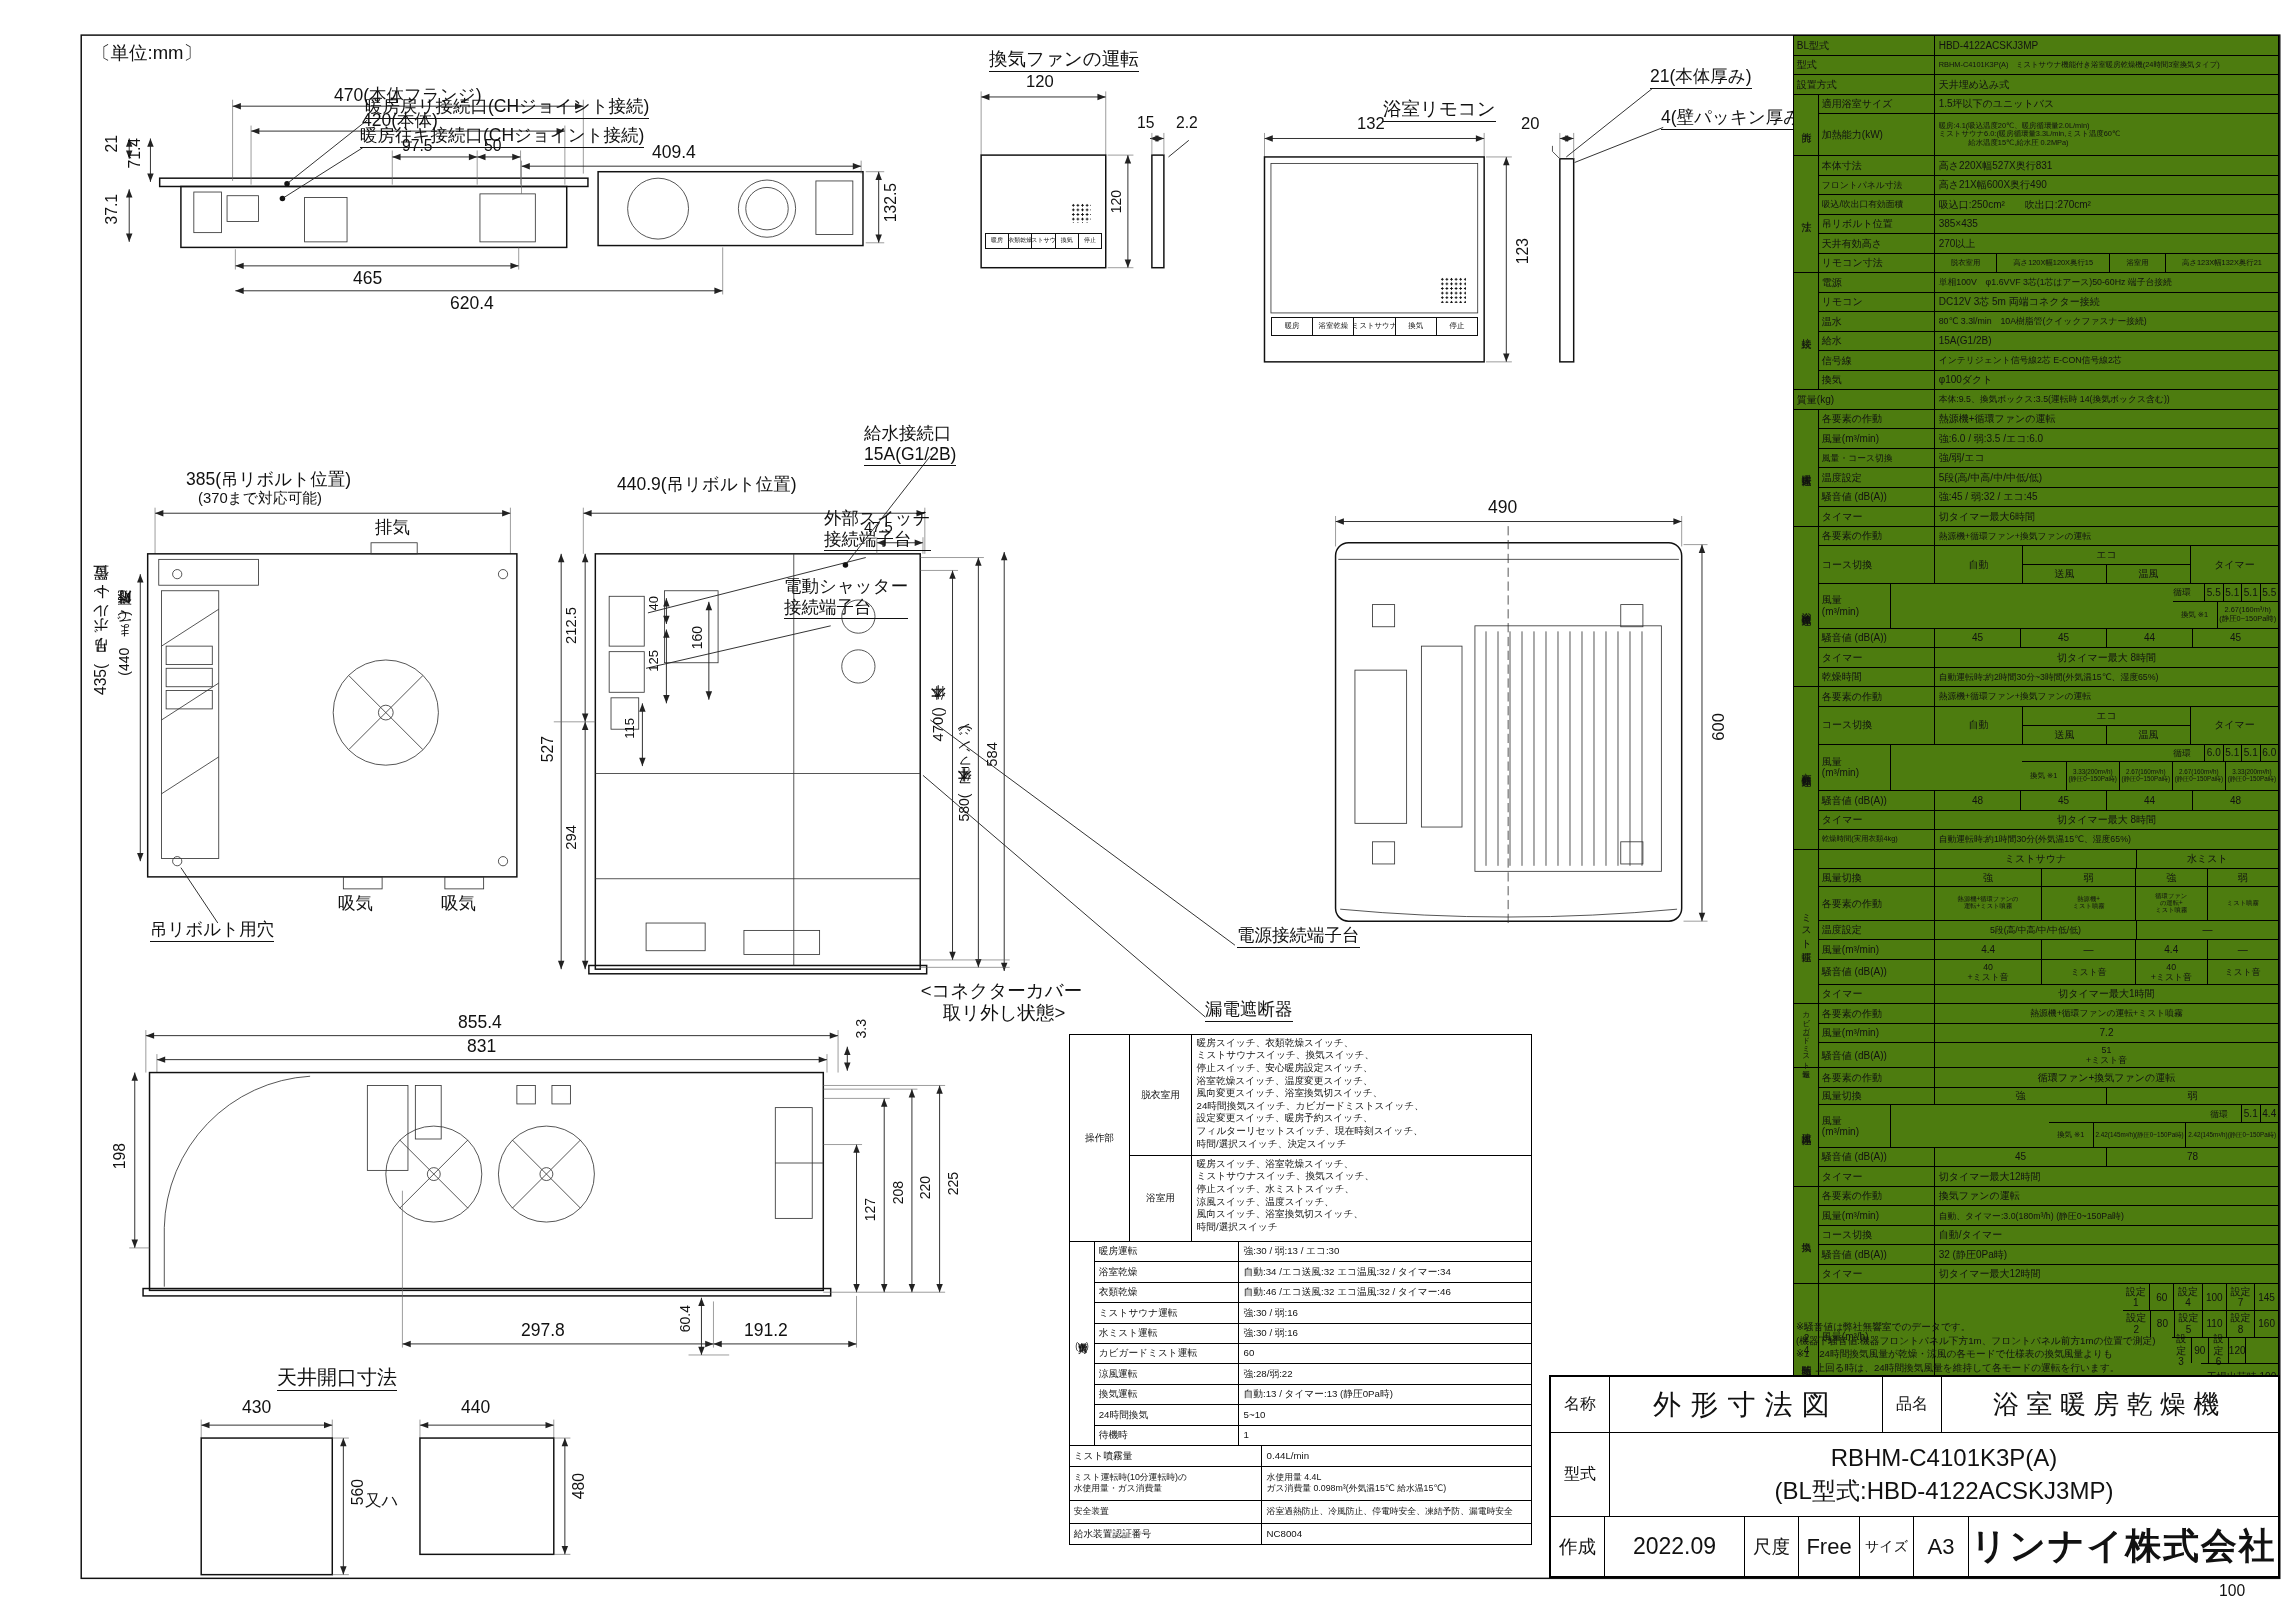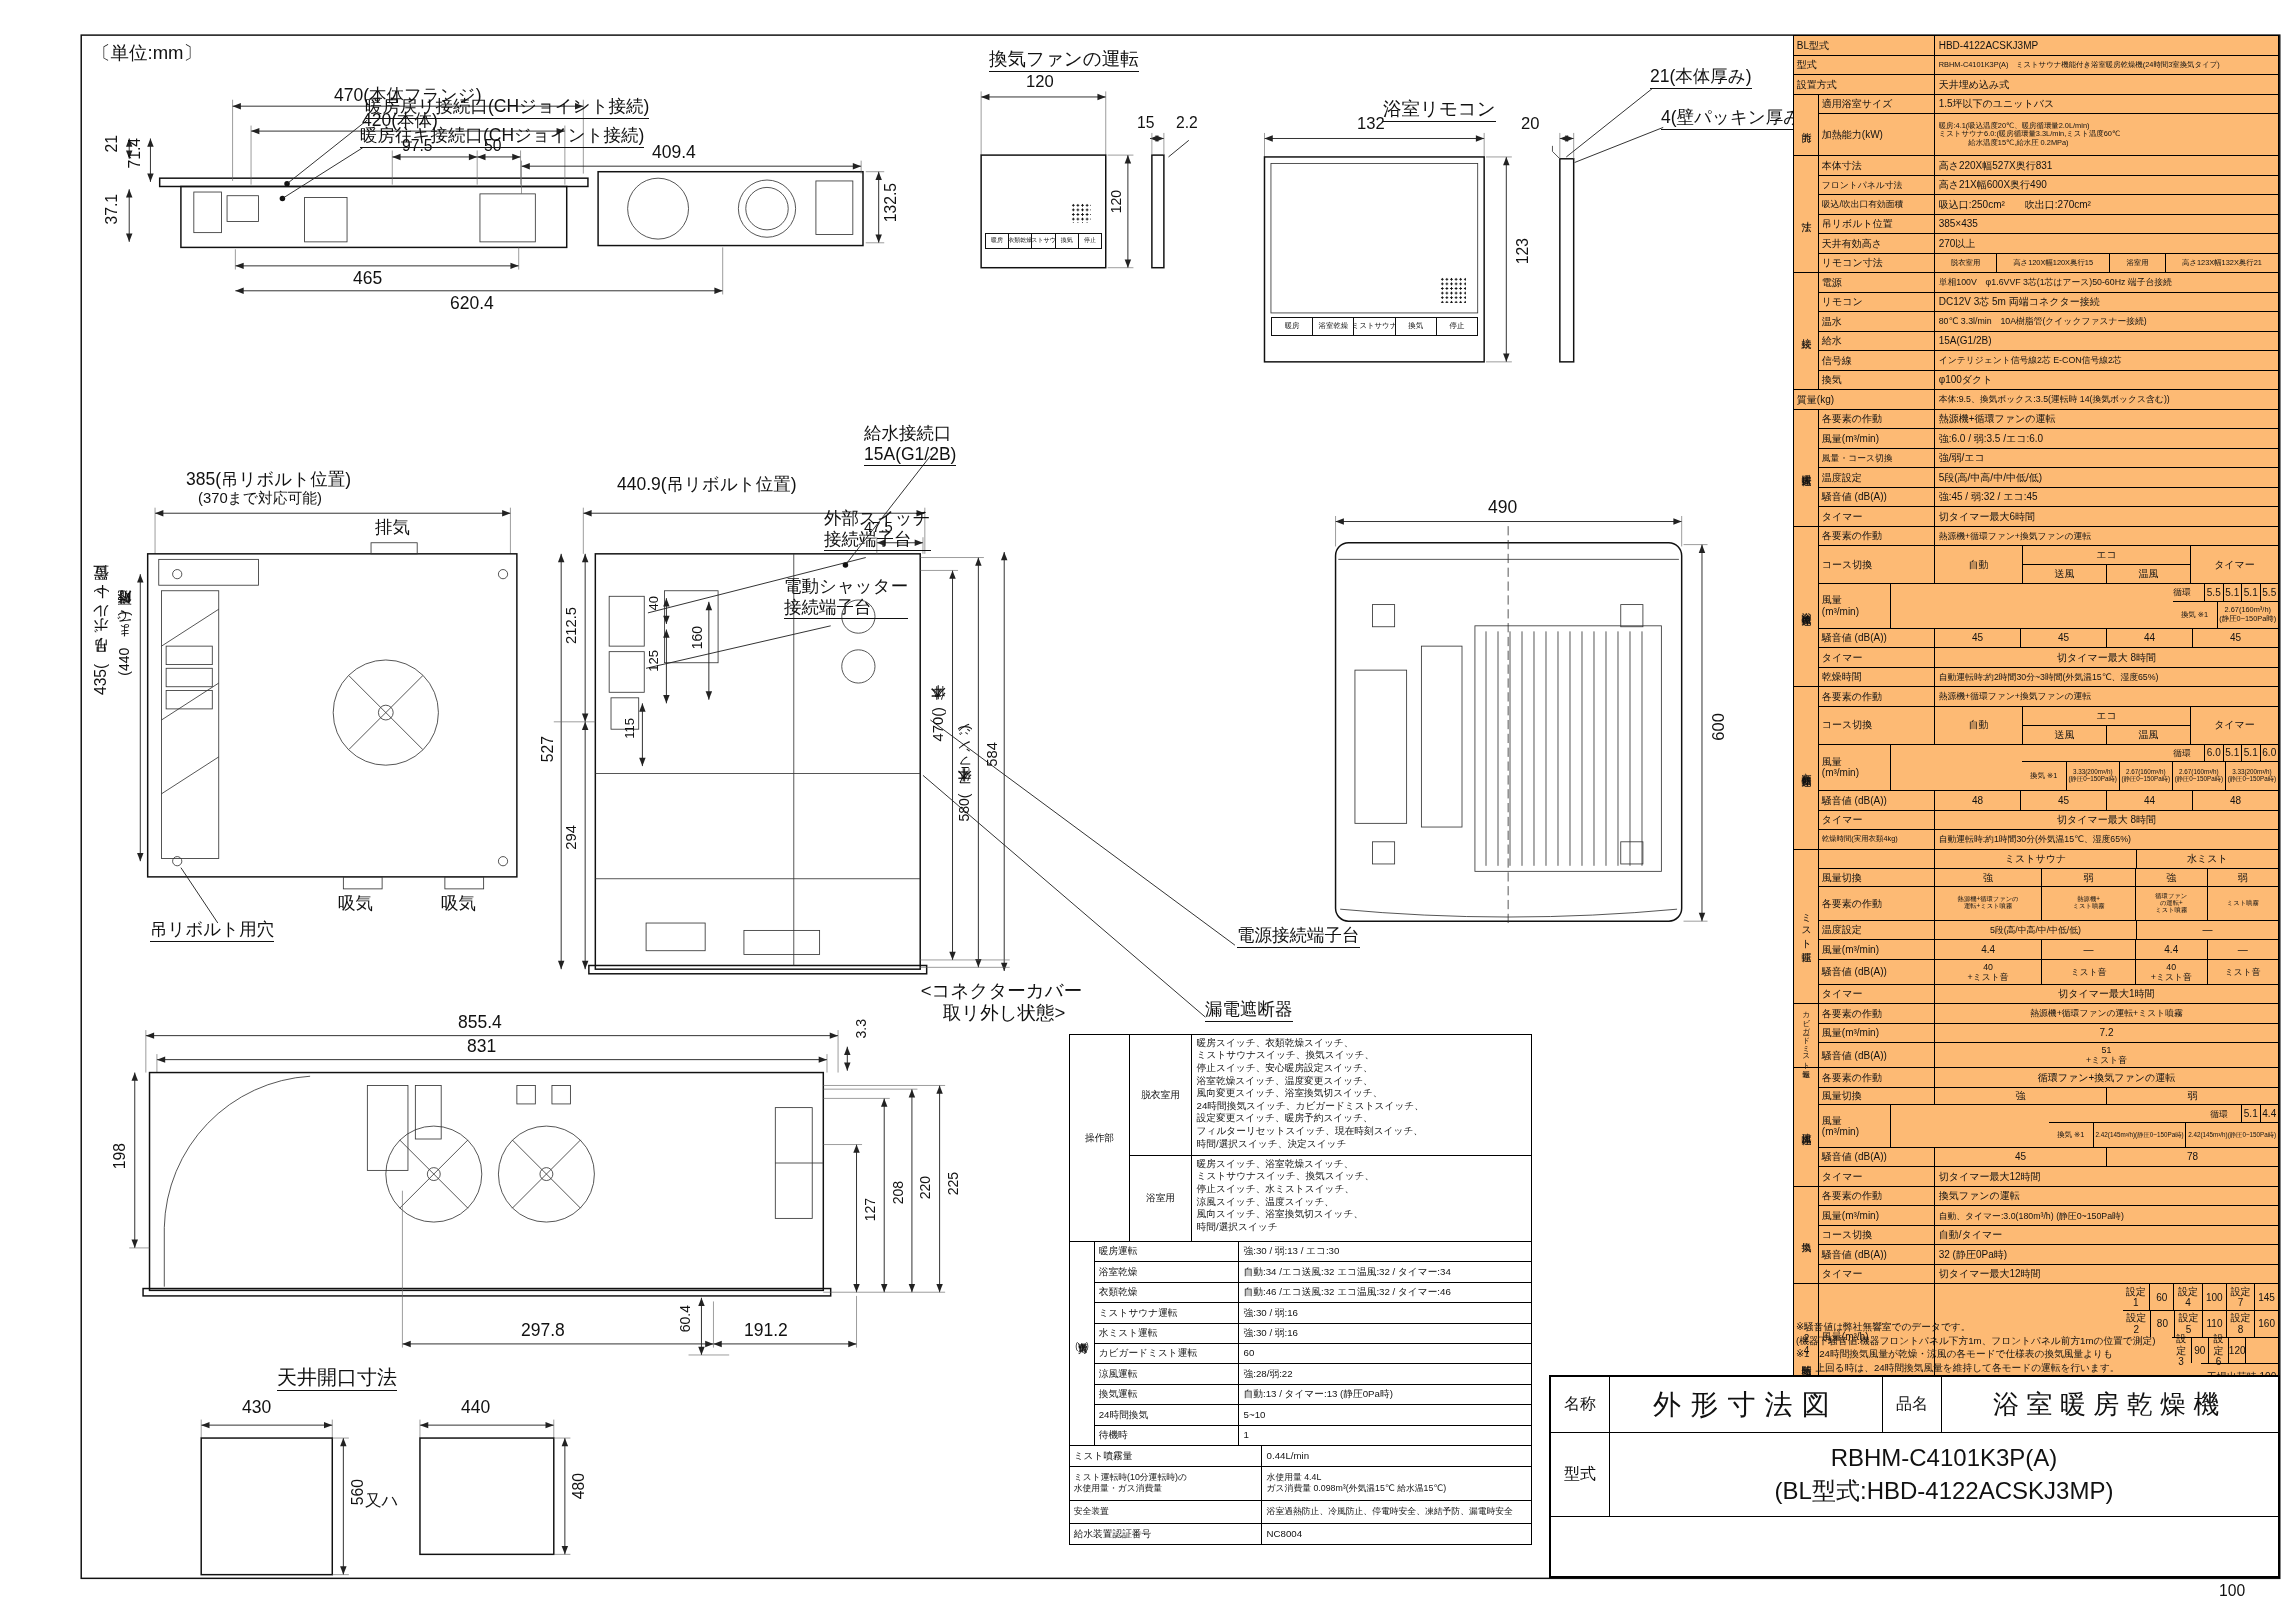--- a/index.html
+++ b/index.html
@@ -20,21 +20,21 @@
   
   .strip{position:absolute;display:flex;border:1.2px solid #111;background:#fff;box-sizing:border-box;}
   .strip .btn{flex:1;display:flex;align-items:center;justify-content:center;border-left:0.9px solid #111;
               white-space:nowrap;overflow:hidden;}
   .strip .btn:first-child{border-left:none;}
   .strip-d{left:985px;top:233px;width:117px;height:15.7px;font-size:6px;}
   .strip-b{left:1271px;top:317px;width:207px;height:18.5px;font-size:7.4px;}
   .dots{position:absolute;background-image:radial-gradient(#111 1px,transparent 1px);background-size:4.6px 4.6px;}
   
   .spec{position:absolute;left:1793px;top:35px;width:486px;border:1.8px solid #000;box-sizing:border-box;
-        font-size:10px;line-height:1.15;background:#fdba74;}
+        font-size:10px;line-height:1.15;background:#4d7c0f;}
   .sec{display:flex;border-top:1.8px solid #000;}
   .spec .sec:first-child{border-top:none;}
   .g{flex:0 0 24px;border-right:0.9px solid #000;display:flex;align-items:center;justify-content:center;
      writing-mode:vertical-rl;text-orientation:upright;letter-spacing:0.9px;padding:1.8px 0;line-height:1.0;}
   .gsm{font-size:7.4px;letter-spacing:0;}
   .rows{flex:1;display:flex;flex-direction:column;min-width:0;}
   .row{display:flex;border-top:0.9px solid #000;min-height:18.5px;align-items:stretch;}
   .rows .row:first-child{border-top:none;}
   .l{flex:0 0 116px;border-right:0.9px solid #000;padding:0.9px 2.8px;display:flex;align-items:center;white-space:pre-wrap;box-sizing:border-box;}
   .nog .l{flex:0 0 141px;}
@@ -977,17 +977,26 @@
       <div class="tcell tlab">品名</div>
       <div class="tcell tprod">浴室暖房乾燥機</div>
     </div>
     <div class="trow t2">
       <div class="tcell tlab">型式</div>
       <div class="tcell tmodel">
         <div>RBHM-C4101K3P(A)</div>
         <div>(BL型式:HBD-4122ACSKJ3MP)</div>
       </div>
     </div>
+    <div class="trow t3">
+      <div class="tcell tlab3">作成</div>
+      <div class="tcell tc1">2022.09</div>
+      <div class="tcell tlab3">尺度</div>
+      <div class="tcell tc2">Free</div>
+      <div class="tcell tlab3 tsize">サイズ</div>
+      <div class="tcell tc3">A3</div>
+      <div class="tcell tcompany">リンナイ株式会社</div>
+    </div>
   </div>
 
   <div class="pnum">100</div>
 </div>
 
 
 </body></html>

